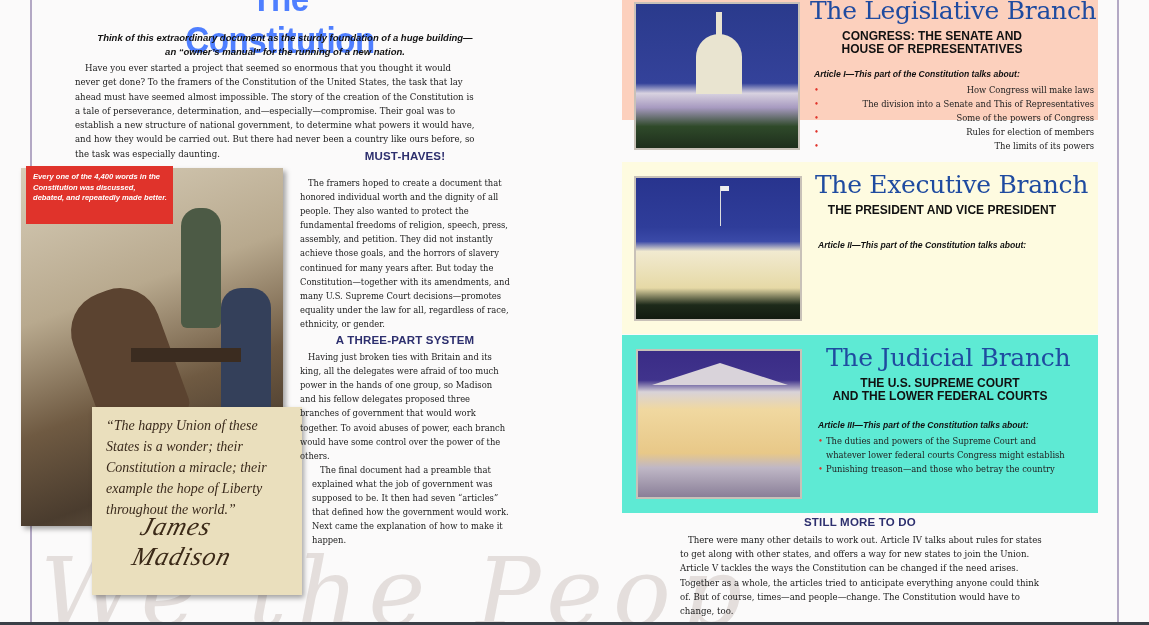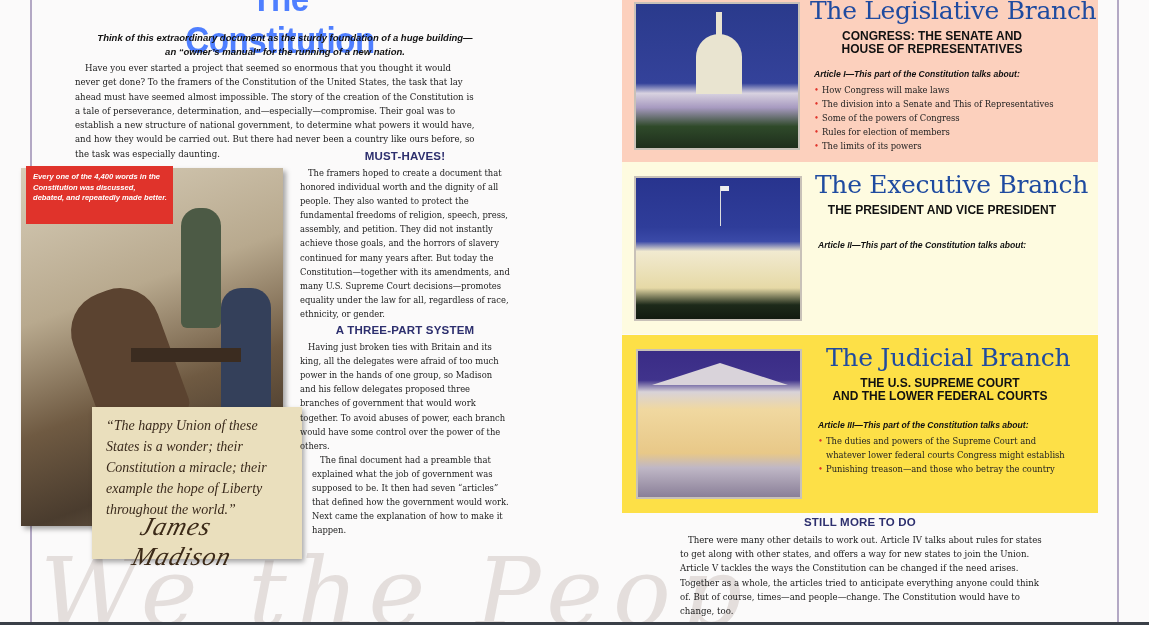--- a/index.html
+++ b/index.html
@@ -19,28 +19,28 @@
   .col-mid p { margin:0; font-size:8.4px; line-height:14.1px; color:#222; }
   .col-mid .indent { text-indent:8px; }
 
   .painting { position:absolute; left:21px; top:168px; width:262px; height:358px; background:linear-gradient(160deg,#d7cdb8 0%,#b8a98e 35%,#6f5a42 60%,#4a3c2e 80%,#7b6a55 100%); box-shadow:3px 3px 5px rgba(0,0,0,0.35); overflow:hidden; }
   .painting .fig1 { position:absolute; left:60px; top:120px; width:90px; height:140px; background:#5b4330; border-radius:40px 40px 10px 10px; transform:rotate(-20deg); }
   .painting .fig2 { position:absolute; left:160px; top:40px; width:40px; height:120px; background:#4c5a45; border-radius:18px 18px 6px 6px; }
   .painting .fig3 { position:absolute; left:200px; top:120px; width:50px; height:130px; background:#34405a; border-radius:20px 20px 6px 6px; }
   .painting .table { position:absolute; left:110px; top:180px; width:110px; height:14px; background:#3b2c20; }
   .caption-red { position:absolute; left:26px; top:166px; width:147px; height:58px; background:#e0332b; color:#fff; font-family:"Liberation Sans", sans-serif; font-style:italic; font-weight:bold; font-size:7.6px; line-height:10.5px; padding:6px 6px 0 7px; box-sizing:border-box; }
 
-  .quote-box { position:absolute; left:92px; top:407px; width:210px; height:152px; background:#eadfbd; box-shadow:2px 3px 5px rgba(0,0,0,0.35); padding:8px 8px 0 14px; box-sizing:border-box; }
+  .quote-box { position:absolute; left:92px; top:407px; width:210px; height:188px; background:#eadfbd; box-shadow:2px 3px 5px rgba(0,0,0,0.35); padding:8px 8px 0 14px; box-sizing:border-box; }
   .quote-text { font-family:"Liberation Serif", serif; font-style:italic; font-size:14px; line-height:21px; color:#3a2a1c; }
   .signature { position:absolute; left:45px; top:105px; font-family:"Liberation Serif", serif; font-style:italic; font-size:26px; color:#3c2a18; transform:skewX(-15deg); letter-spacing:1px; }
 
   .branch { position:absolute; left:622px; width:476px; }
-  .branch.leg { top:0; height:162px; background:#fcd0bd; }
+  .branch.leg { top:0; height:120px; background:#fcd0bd; }
   .branch.exe { top:162px; height:172px; background:#fefbe0; }
-  .branch.jud { top:335px; height:178px; background:#fde047; }
+  .branch.jud { top:335px; height:178px; background:#5eead4; }
   .photo { position:absolute; border:2px solid #c8c1b8; box-sizing:border-box; overflow:hidden; }
   .branch-title { position:absolute; font-family:"DejaVu Serif", serif; font-size:25px; color:#1f4ba0; white-space:nowrap; letter-spacing:-0.3px; }
   .branch-sub { position:absolute; font-family:"Liberation Sans", sans-serif; font-weight:bold; font-size:12px; line-height:13px; color:#111; text-align:center; }
   .article-label { position:absolute; font-family:"Liberation Sans", sans-serif; font-style:italic; font-weight:bold; font-size:8.6px; color:#111; white-space:nowrap; }
   .bullets { position:absolute; margin:0; padding:0; list-style:none; }
   .bullets li { font-size:8.4px; line-height:14px; color:#222; padding-left:8px; position:relative; }
   .bullets li::before { content:"•"; color:#e0332b; position:absolute; left:0; top:0; }
 
   .still-heading { position:absolute; left:780px; top:516px; width:160px; }
   .still-text { position:absolute; left:680px; top:533px; width:370px; font-size:8.6px; line-height:14.2px; color:#222; }
@@ -69,39 +69,39 @@
   <div class="table"></div>
 </div>
 <div class="caption-red">Every one of the 4,400 words in the Constitution was discussed, debated, and repeatedly made better.</div>
 
 <div class="quote-box">
   <div class="quote-text">“The happy Union of these States is a wonder; their Constitution a miracle; their example the hope of Liberty throughout the world.”</div>
   <div class="signature">James Madison</div>
 </div>
 
 <div class="col-mid">
-  <div class="h-sub" style="margin-bottom:4px;">MUST-HAVES!</div>
+  <div class="h-sub" style="margin-bottom:14px;">MUST-HAVES!</div>
   <p class="indent">The framers hoped to create a document that honored individual worth and the dignity of all people. They also wanted to protect the fundamental freedoms of religion, speech, press, assembly, and petition. They did not instantly achieve those goals, and the horrors of slavery continued for many years after. But today the Constitution—together with its amendments, and many U.S. Supreme Court decisions—promotes equality under the law for all, regardless of race, ethnicity, or gender.</p>
   <div class="h-sub" style="margin:3px 0 4px;">A THREE-PART SYSTEM</div>
   <p class="indent">Having just broken ties with Britain and its king, all the delegates were afraid of too much power in the hands of one group, so Madison and his fellow delegates proposed three branches of government that would work together. To avoid abuses of power, each branch would have some control over the power of the others.</p>
   <p class="indent" style="padding-left:12px;">The final document had a preamble that explained what the job of government was supposed to be. It then had seven “articles” that defined how the government would work. Next came the explanation of how to make it happen.</p>
 </div>
 
 <div class="branch leg">
   <div class="photo" style="left:12px;top:2px;width:166px;height:148px;background:linear-gradient(180deg,#2a3a8c 0%,#34429a 55%,#d8d2e0 62%,#a79ac0 72%,#2f4a2a 85%,#1e2e1c 100%);">
     <div style="position:absolute;left:60px;top:30px;width:46px;height:60px;background:#e9e4d0;border-radius:23px 23px 0 0;"></div>
     <div style="position:absolute;left:80px;top:8px;width:6px;height:24px;background:#e9e4d0;"></div>
   </div>
   <div class="branch-title" style="left:188px;top:-4px;">The Legislative Branch</div>
   <div class="branch-sub" style="left:205px;top:30px;width:210px;">
     <div>CONGRESS: THE SENATE AND</div>
     <div>HOUSE OF REPRESENTATIVES</div>
   </div>
   <div class="article-label" style="left:192px;top:69px;">Article I—This part of the Constitution talks about:</div>
-  <ul class="bullets" style="left:192px;top:83px;width:280px;">
+  <ul class="bullets" style="left:192px;top:83px;width:280px;text-align:right;">
     <li>How Congress will make laws</li>
     <li>The division into a Senate and This of Representatives</li>
     <li>Some of the powers of Congress</li>
     <li>Rules for election of members</li>
     <li>The limits of its powers</li>
   </ul>
 </div>
 
 <div class="branch exe">
   <div class="photo" style="left:12px;top:14px;width:168px;height:145px;background:linear-gradient(180deg,#28348e 0%,#2f3d9a 35%,#3b4aa8 45%,#f1ead0 52%,#e6d9a6 78%,#1d2a1a 90%,#121a10 100%);">

